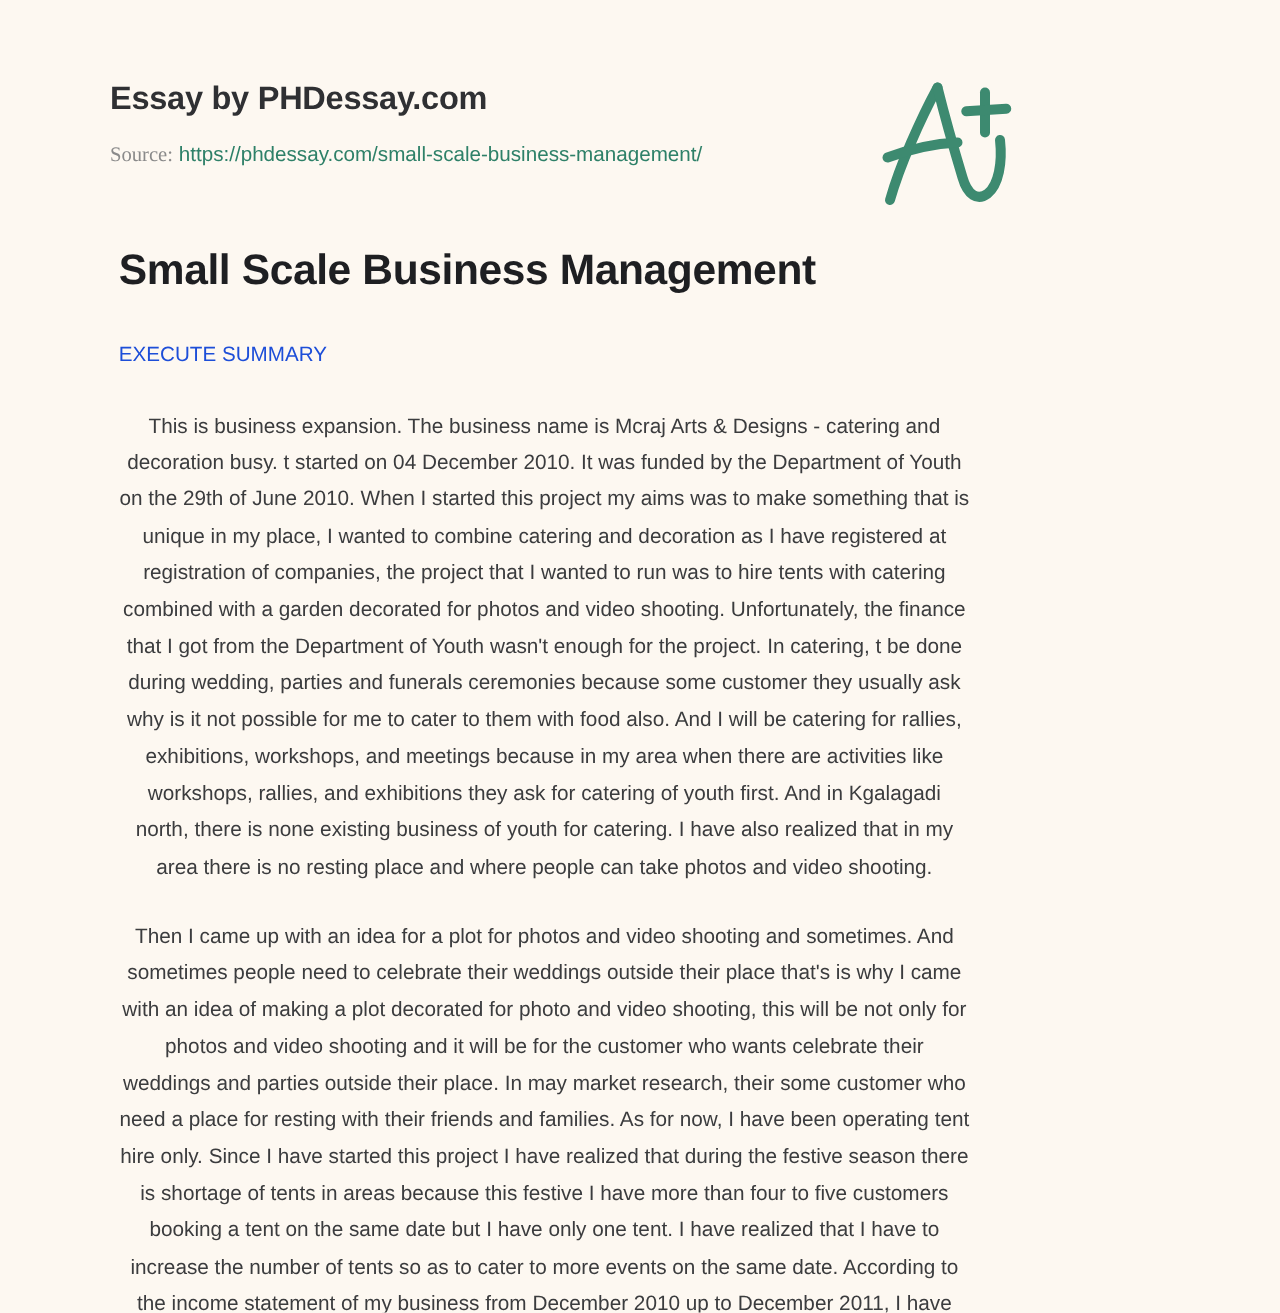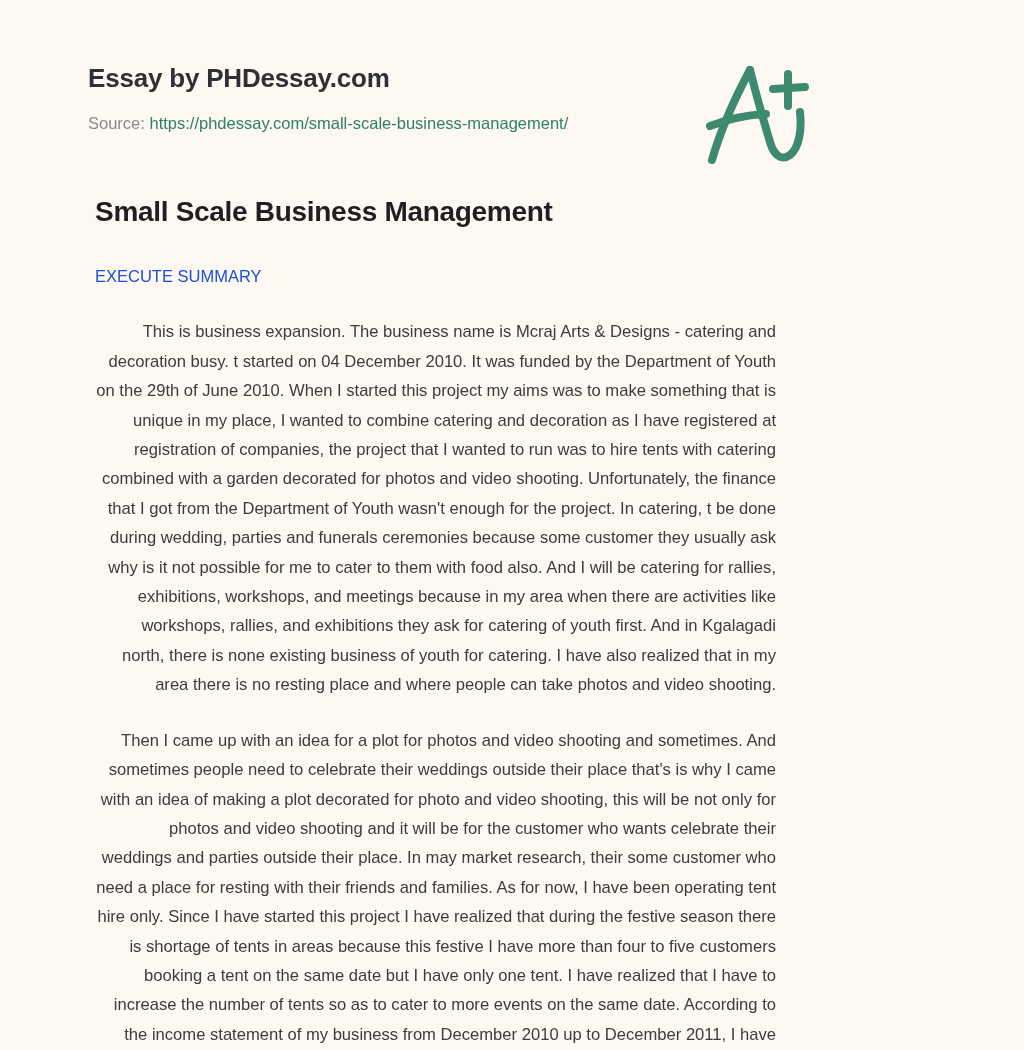--- a/index.html
+++ b/index.html
@@ -41,20 +41,21 @@
   .source-line {
     margin-top: 21px;
     font-size: 16.5px;
     color: #8a8a8a;
     line-height: 1.2;
     white-space: nowrap;
   }
 
   .source-label {
     color: #8a8a8a;
+    font-family: Liberation Serif, serif;
   }
 
   .source-url {
     color: #2e8068;
     text-decoration: none;
     text-align: center;
   }
 
   
   .logo {
@@ -69,42 +70,42 @@
     width: 120px;
     height: 110px;
   }
 
   
   .doc {
     margin-top: 62px;
   }
 
   .doc-title {
-    font-size: 28px;
+    font-size: 34px;
     font-weight: bold;
     color: #1e1f22;
     letter-spacing: -0.3px;
     line-height: 1.2;
     margin: 0 0 37px 7px;
   }
 
   .section-label {
     font-size: 16.5px;
     color: #1d4ed8;
     margin: 0 0 30px 7px;
     line-height: 1.3;
   }
 
   .para {
     font-size: 16.6px;
     line-height: 29.4px;
     color: #3b3c3e;
     margin: 0 0 26px 7px;
     max-width: 838px;
-    text-align: right;
+    text-align: center;
   }
   .para:last-child {
     margin-bottom: 0;
   }
 </style>
 </head>
 <body>
 
 <div class="page">
 

